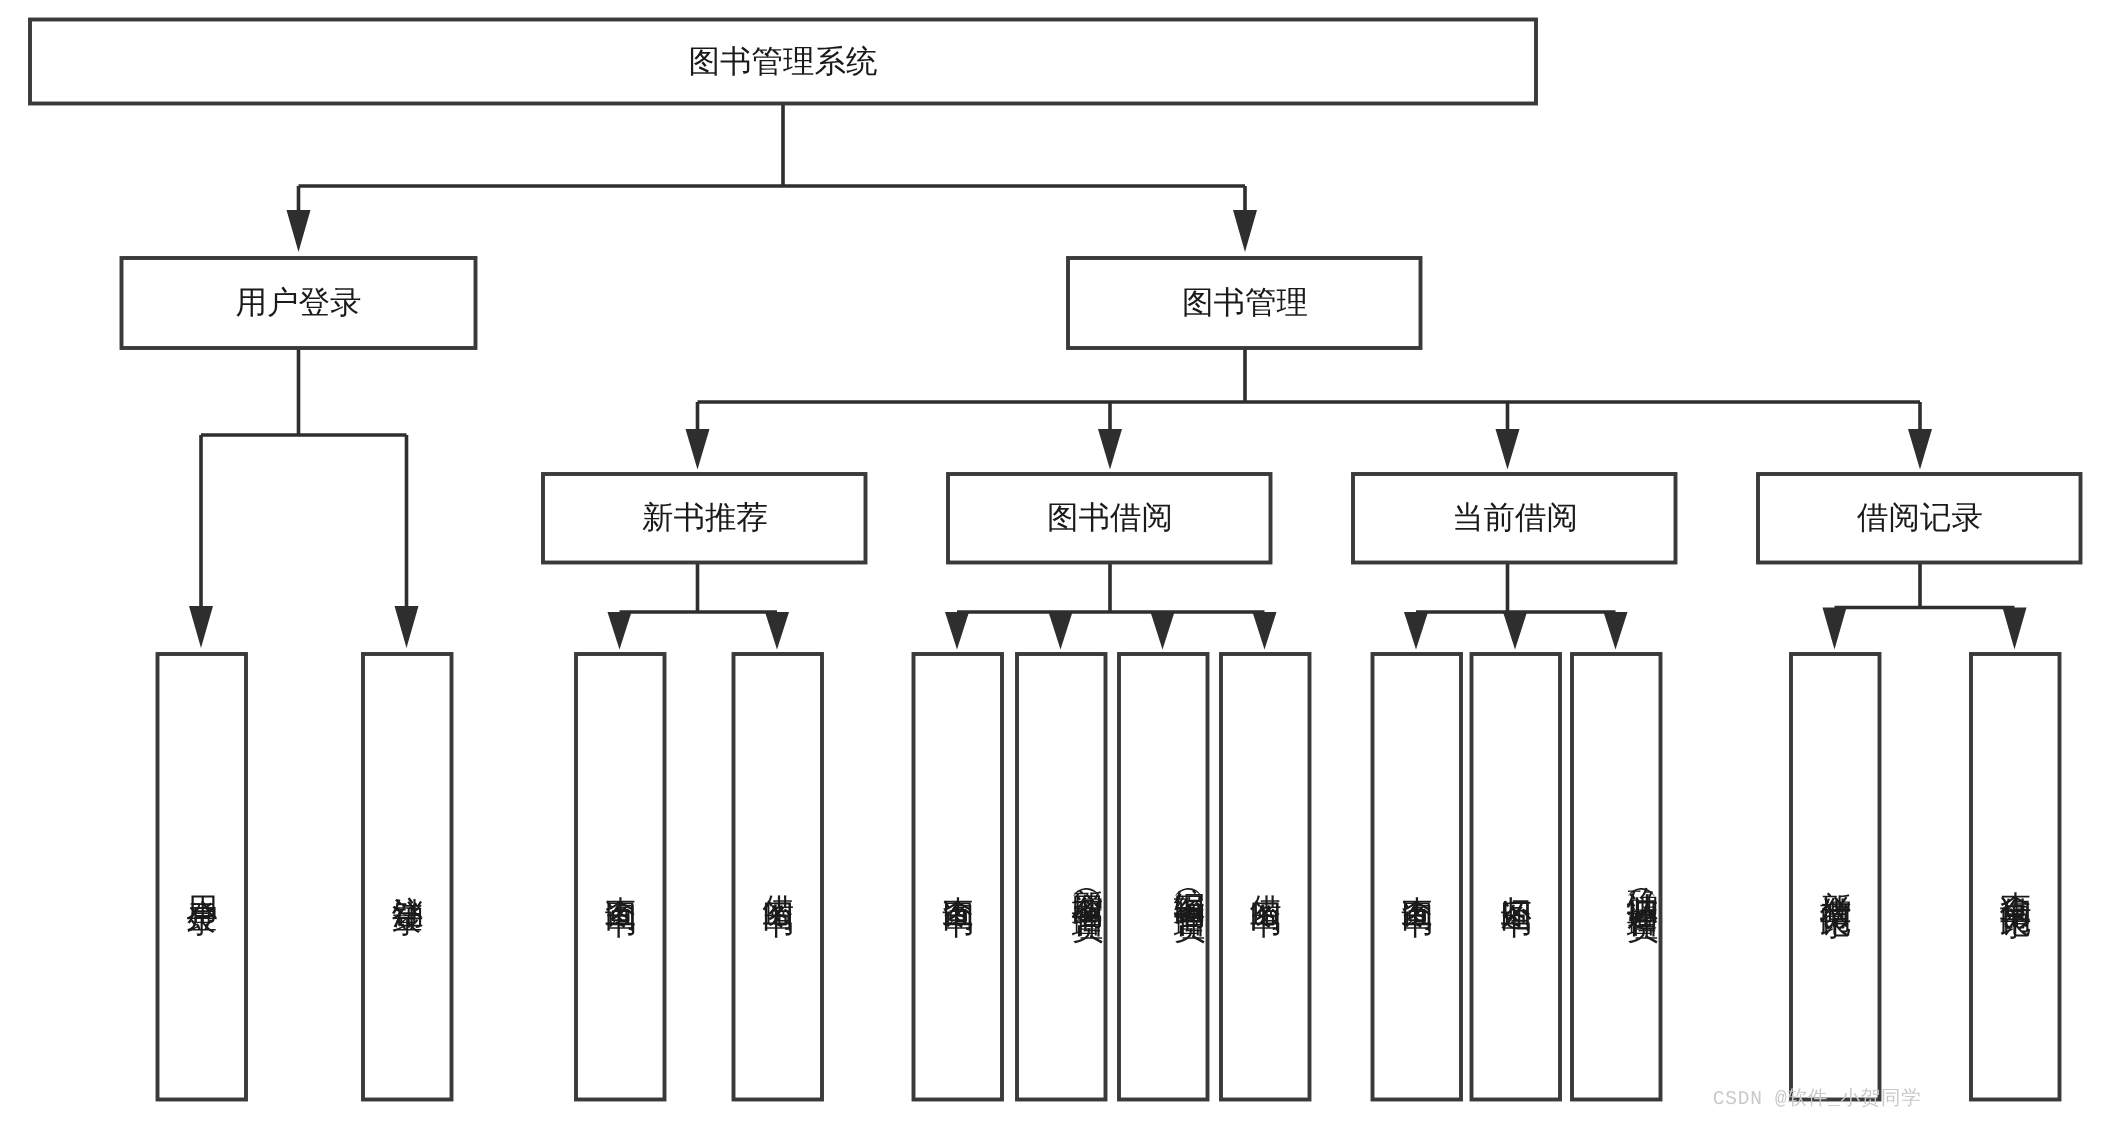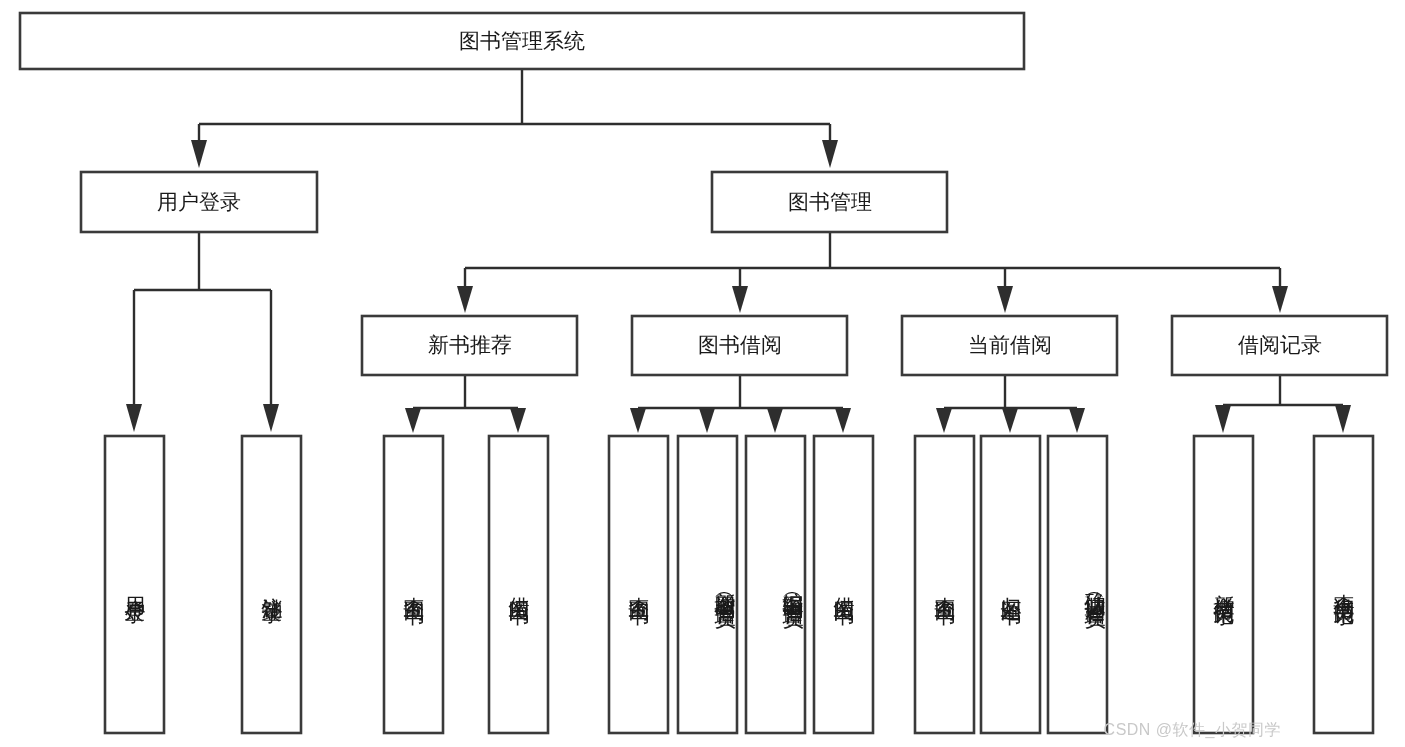--- a/index.html
+++ b/index.html
@@ -61,22 +61,22 @@
     align-items: center;
     justify-content: center;
     white-space: nowrap;
     pointer-events: none;
     user-select: none;
   }
   .watermark {
     position: absolute;
     right: 8px;
     bottom: 6px;
-    font-family: Liberation Sans, sans-serif;
-    font-size: 16px;
+    font-family: Liberation Mono, monospace;
+    font-size: 13px;
     color: #c9c9c9;
     letter-spacing: 0.5px;
     white-space: nowrap;
   }
 </style>
 </head>
 <body>
 
 <div id="diagram-root">
 

